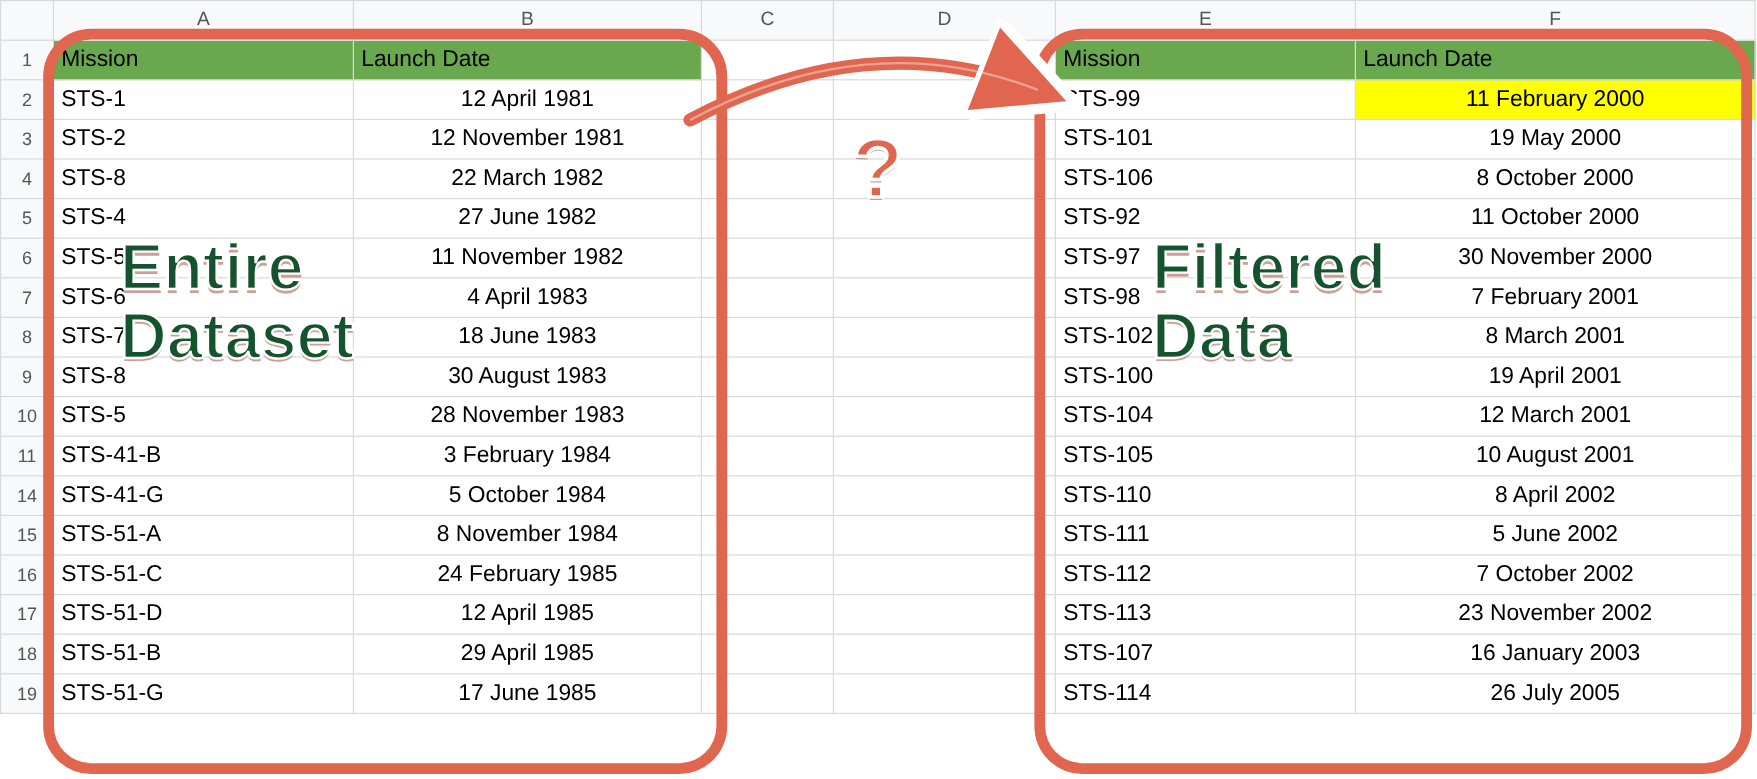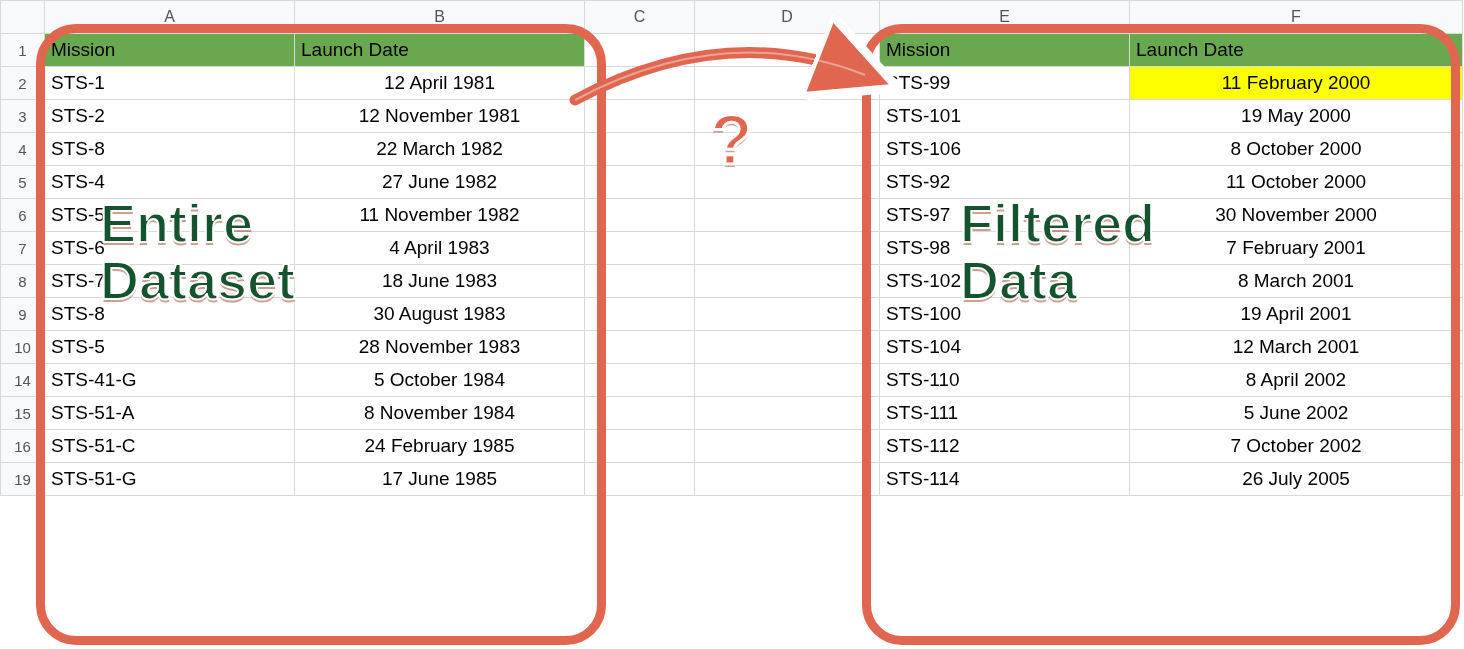--- a/index.html
+++ b/index.html
@@ -200,20 +200,29 @@
       <tr>
         <td class="row-hdr">10</td>
         <td class="cell">STS-5</td>
         <td class="cell align-right">28 November 1983</td>
         <td class="cell"></td>
         <td class="cell"></td>
         <td class="cell">STS-104</td>
         <td class="cell align-right">12 March 2001</td>
       </tr>
       <tr>
+        <td class="row-hdr">11</td>
+        <td class="cell">STS-41-B</td>
+        <td class="cell align-right">3 February 1984</td>
+        <td class="cell"></td>
+        <td class="cell"></td>
+        <td class="cell">STS-105</td>
+        <td class="cell align-right">10 August 2001</td>
+      </tr>
+      <tr>
         <td class="row-hdr">14</td>
         <td class="cell">STS-41-G</td>
         <td class="cell align-right">5 October 1984</td>
         <td class="cell"></td>
         <td class="cell"></td>
         <td class="cell">STS-110</td>
         <td class="cell align-right">8 April 2002</td>
       </tr>
       <tr>
         <td class="row-hdr">15</td>
@@ -225,20 +234,38 @@
         <td class="cell align-right">5 June 2002</td>
       </tr>
       <tr>
         <td class="row-hdr">16</td>
         <td class="cell">STS-51-C</td>
         <td class="cell align-right">24 February 1985</td>
         <td class="cell"></td>
         <td class="cell"></td>
         <td class="cell">STS-112</td>
         <td class="cell align-right">7 October 2002</td>
+      </tr>
+      <tr>
+        <td class="row-hdr">17</td>
+        <td class="cell">STS-51-D</td>
+        <td class="cell align-right">12 April 1985</td>
+        <td class="cell"></td>
+        <td class="cell"></td>
+        <td class="cell">STS-113</td>
+        <td class="cell align-right">23 November 2002</td>
+      </tr>
+      <tr>
+        <td class="row-hdr">18</td>
+        <td class="cell">STS-51-B</td>
+        <td class="cell align-right">29 April 1985</td>
+        <td class="cell"></td>
+        <td class="cell"></td>
+        <td class="cell">STS-107</td>
+        <td class="cell align-right">16 January 2003</td>
       </tr>
       <tr>
         <td class="row-hdr">19</td>
         <td class="cell">STS-51-G</td>
         <td class="cell align-right">17 June 1985</td>
         <td class="cell"></td>
         <td class="cell"></td>
         <td class="cell">STS-114</td>
         <td class="cell align-right">26 July 2005</td>
       </tr>

